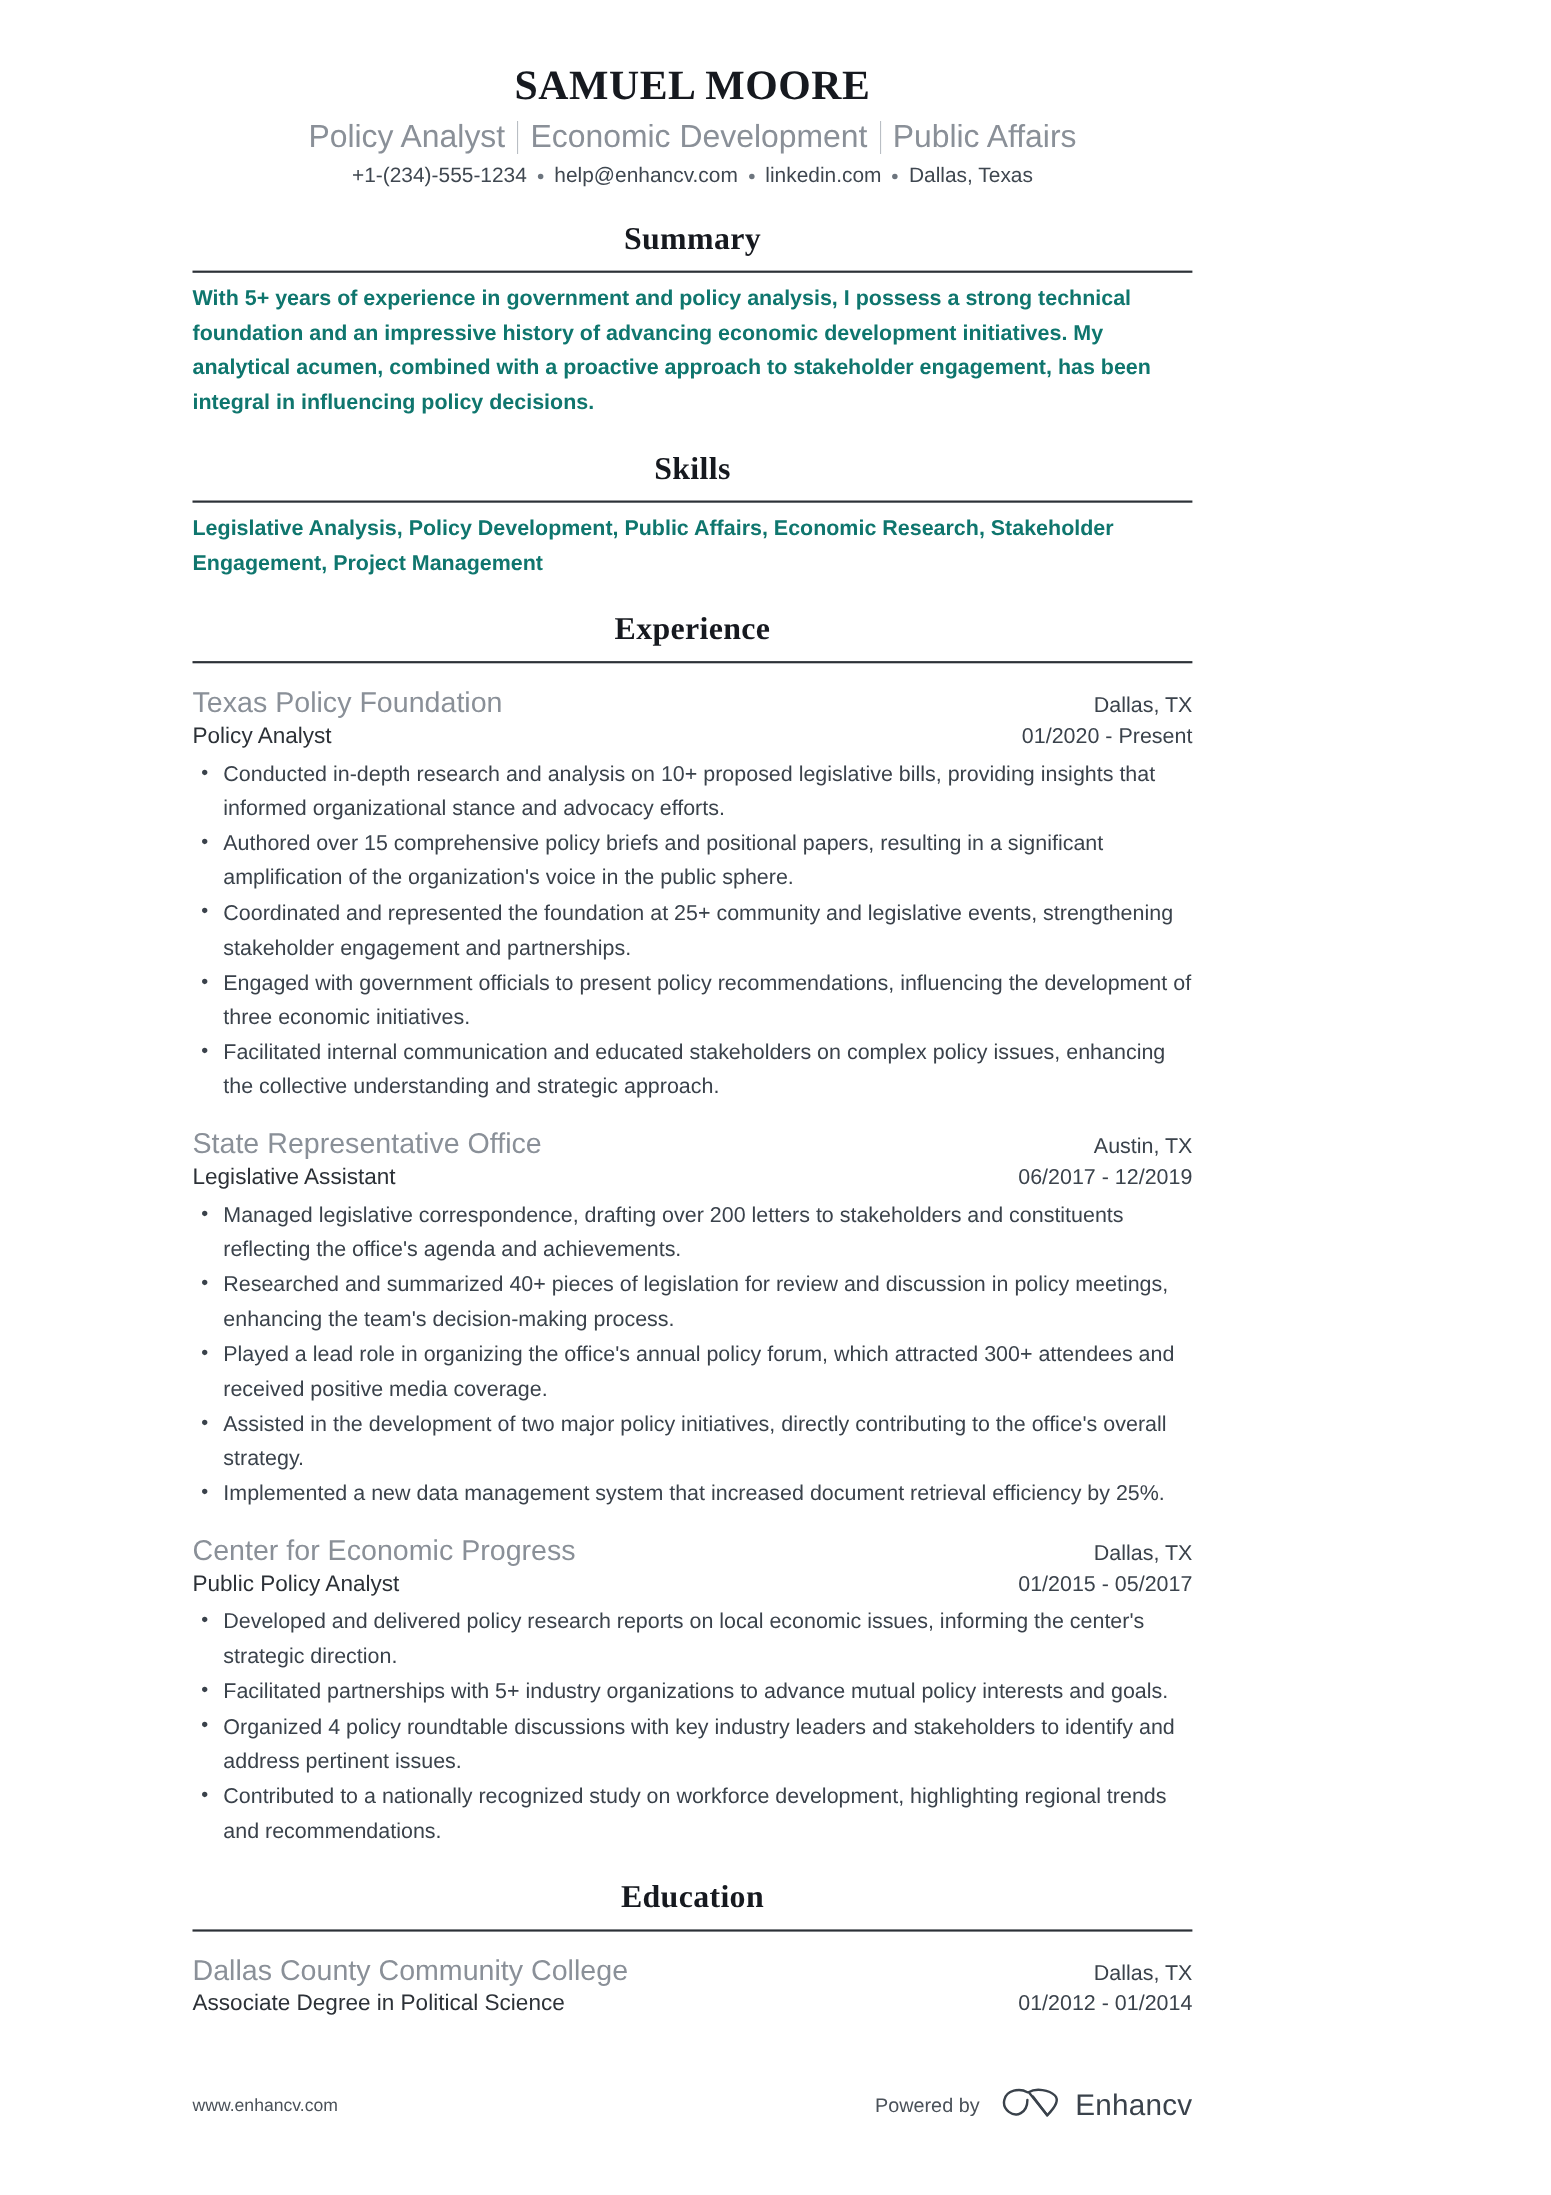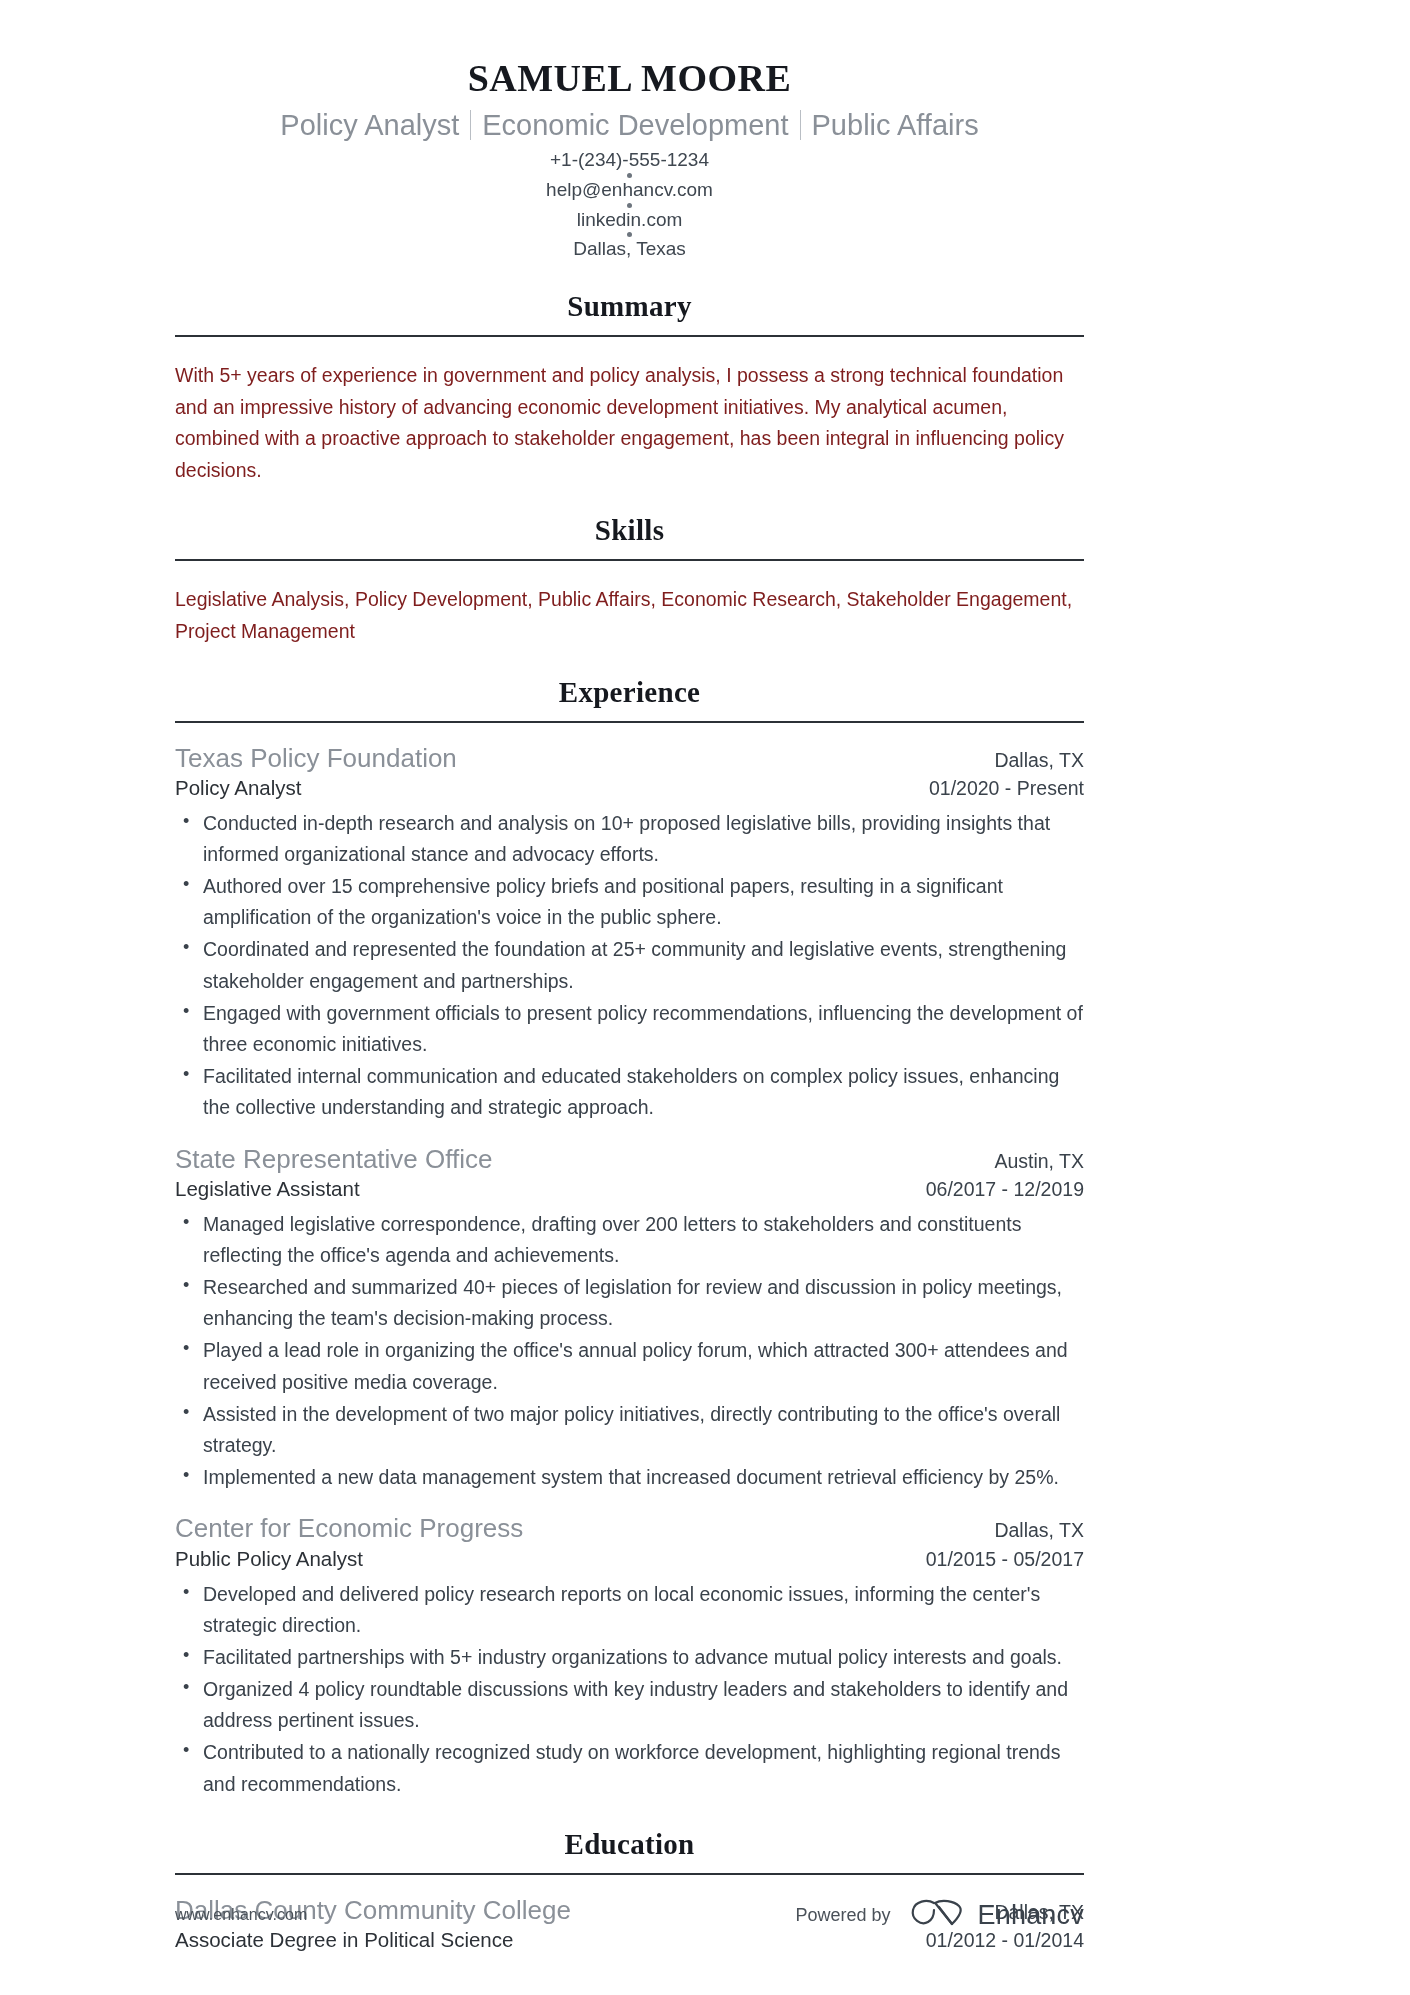--- a/index.html
+++ b/index.html
@@ -53,21 +53,20 @@
 
   .cv-contacts {
     margin-top: 6px;
     font-size: 19px;
     color: #3f4750;
     display: flex;
     justify-content: center;
     align-items: center;
     gap: 0;
     line-height: 1.3;
-    flex-direction: column;
   }
   .cv-contacts .citem { padding: 0 10px; white-space: nowrap; }
   .cv-contacts .cdot {
     width: 5px; height: 5px;
     border-radius: 50%;
     background: #6d757e;
     display: inline-block;
   }
 
   
@@ -80,25 +79,25 @@
     color: #16191f;
     letter-spacing: 0.3px;
   }
   .section-rule {
     margin-top: 12px;
     height: 0;
     border-top: 2px solid #2c3137;
   }
 
   .body-text {
-    margin-top: 23px;
+    margin-top: 8px;
     font-size: 19.5px;
     line-height: 1.62;
-    color: #7f1d1d;
-    font-weight: 400;
+    color: #0f766e;
+    font-weight: 700;
   }
 
   
   .entry { margin-top: 19px; }
   .entry:first-of-type { margin-top: 17px; }
 
   .entry-row {
     display: flex;
     justify-content: space-between;
     align-items: baseline;

